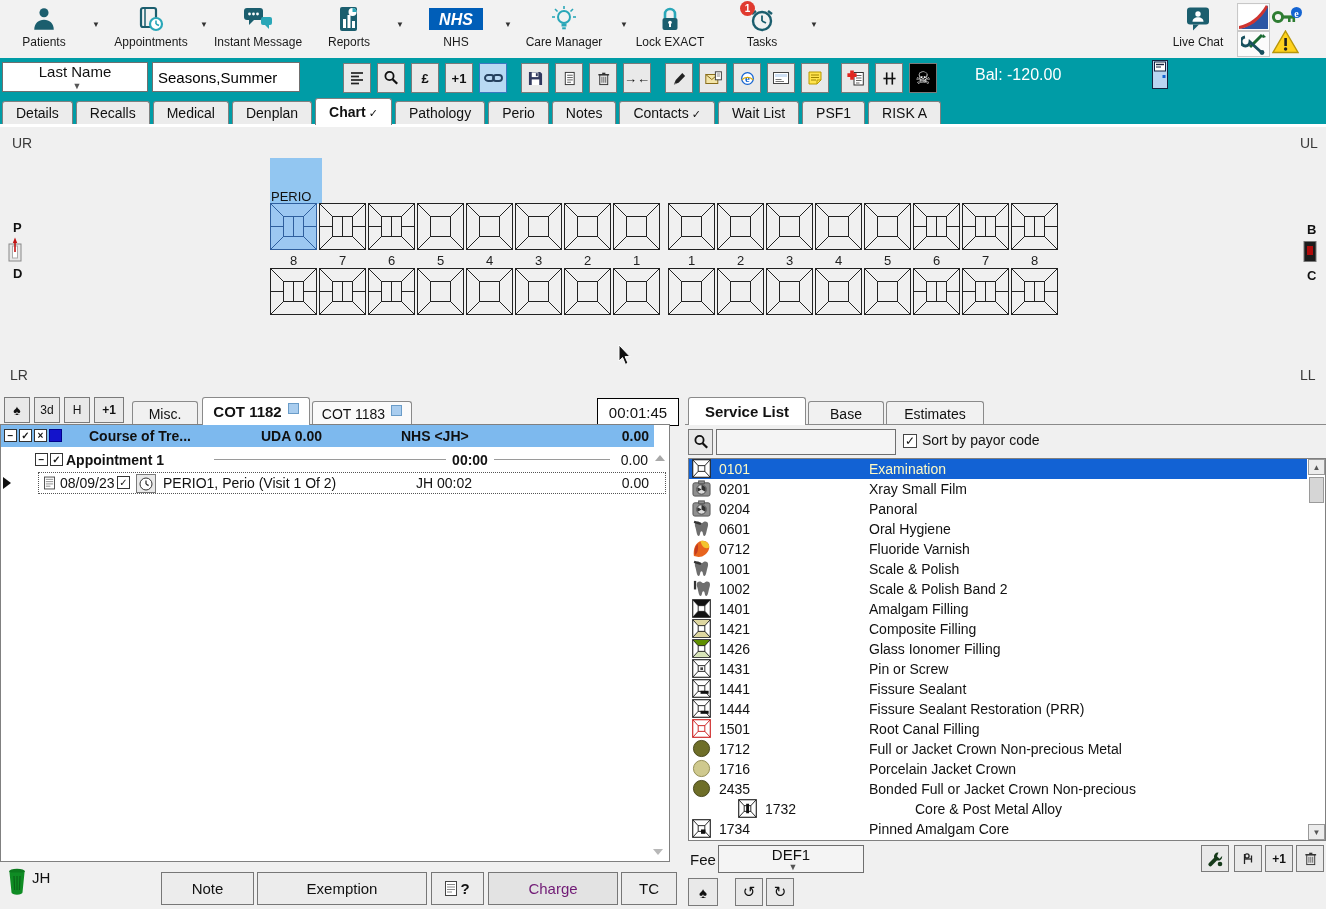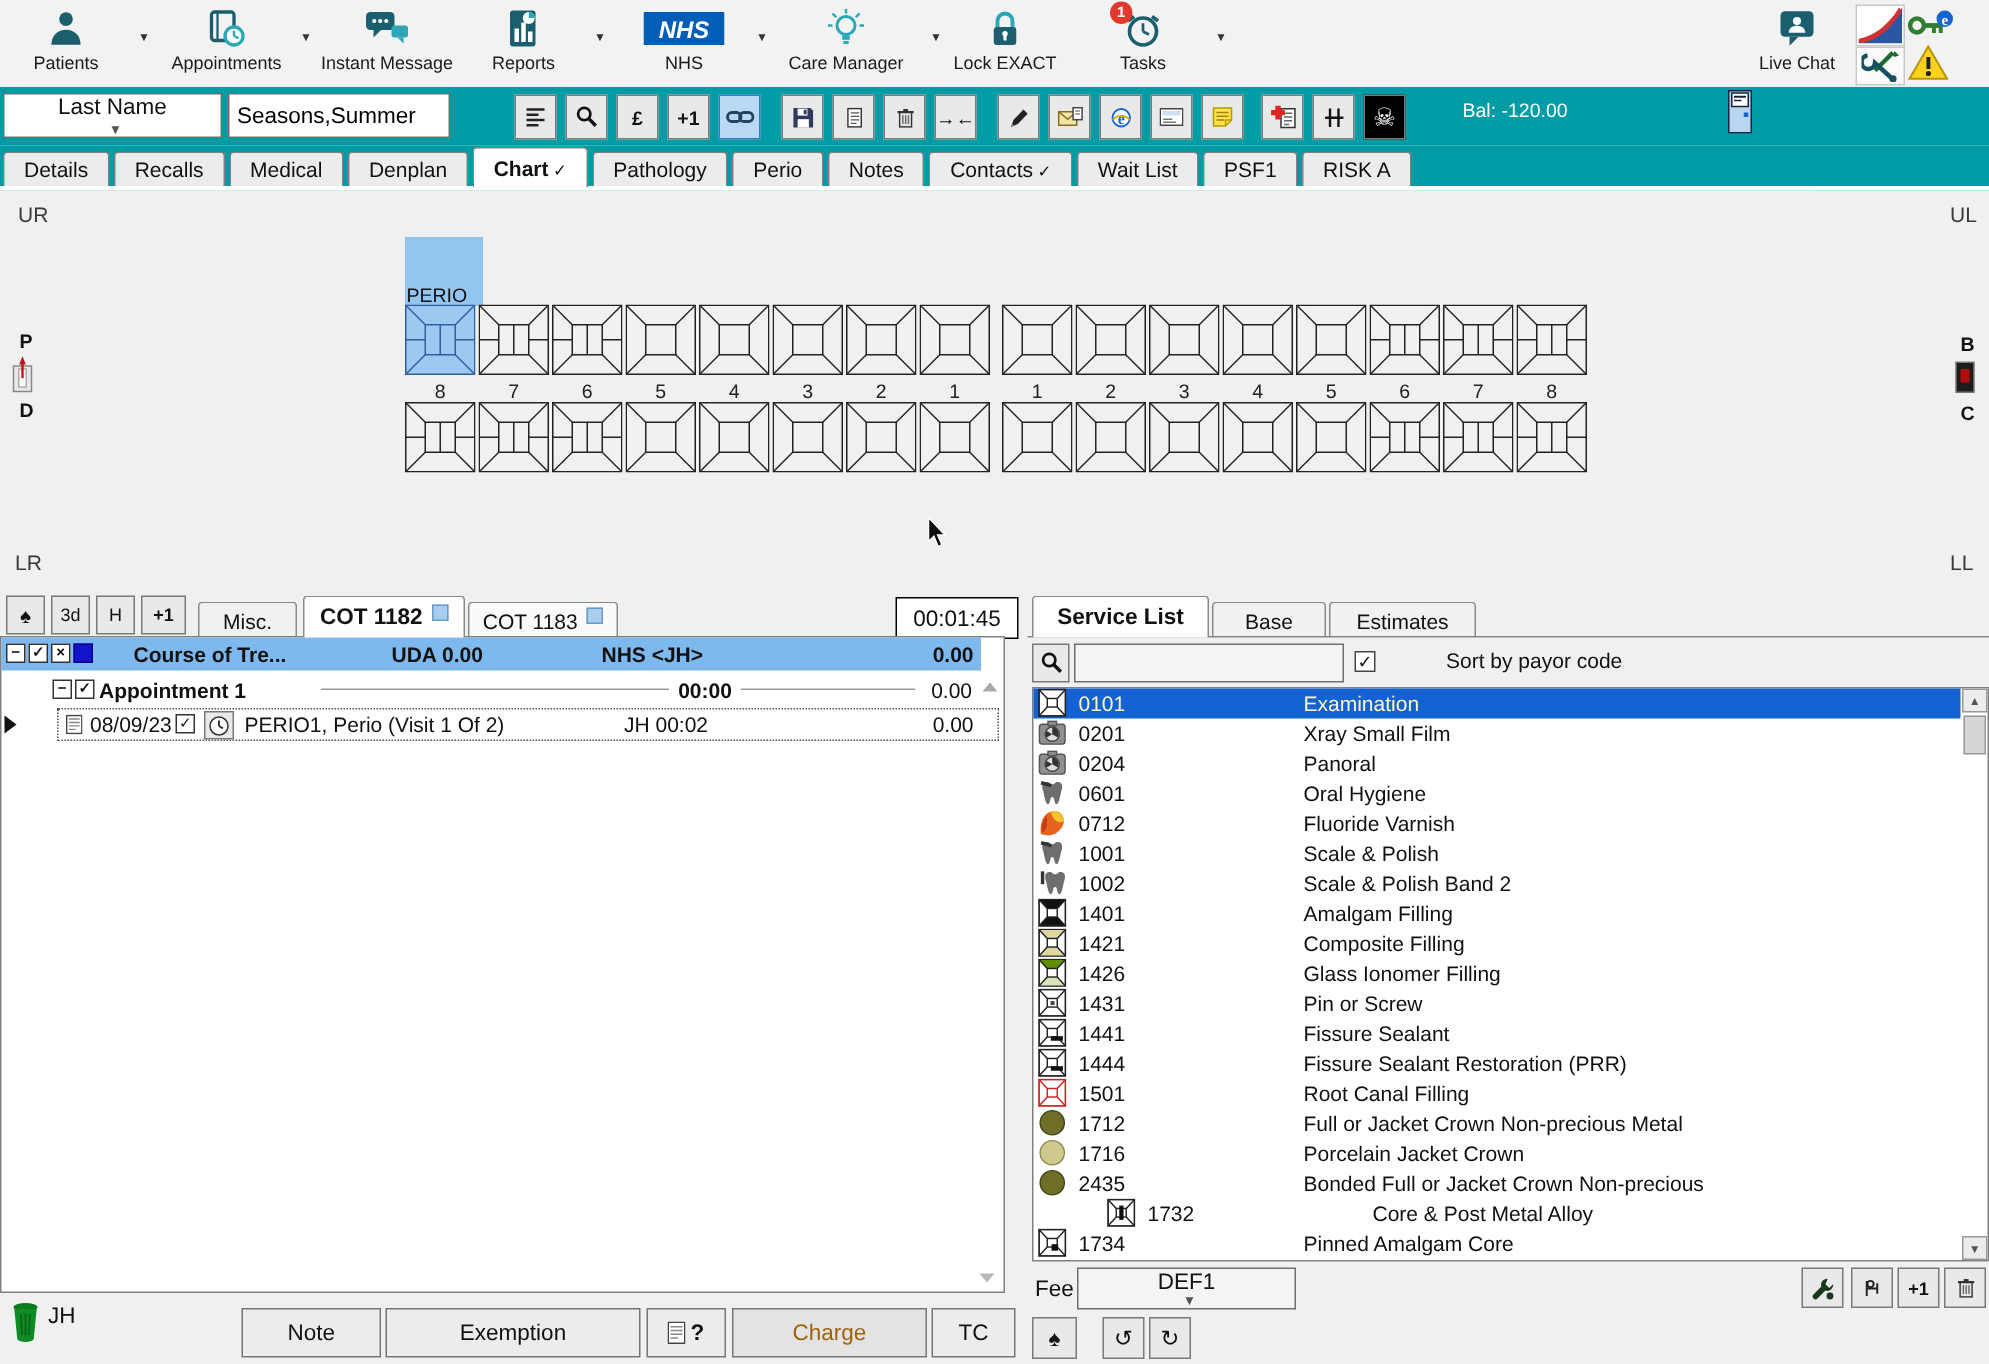--- a/index.html
+++ b/index.html
@@ -18,21 +18,21 @@
   
   #tealbar{position:absolute;left:0;top:58px;width:1326px;height:39px;background:#009CA6;}
   .combo{position:absolute;background:#fff;border:1px solid #6f6f6f;font-size:15px;display:flex;align-items:center;padding:0 6px;box-sizing:border-box;flex-direction:column;}
   .combo .cv{flex:1;overflow:hidden;white-space:nowrap;}
   .combo .car{font-size:9px;color:#555;margin-left:4px;}
   .tinput{position:absolute;background:#fff;border:1px solid #6f6f6f;font-size:15px;padding:0 5px;box-sizing:border-box;font-family:"Liberation Sans",sans-serif;}
   .tbtn{position:absolute;top:63px;width:28px;height:30px;background:#e9e9e9;border:1px solid #7a7a7a;
         display:flex;align-items:center;justify-content:center;font-size:13px;font-weight:bold;box-sizing:border-box;}
   .tbtn.on{background:#b8d9f3;border:1px solid #3a78c0;}
   .tbtn.dark{background:#000;color:#fff;font-size:17px;font-weight:normal;}
-  #bal{position:absolute;left:975px;top:66px;color:#fff;font-size:13px;}
+  #bal{position:absolute;left:975px;top:66px;color:#fff;font-size:16px;}
   
   #tabrow{position:absolute;left:0;top:97px;width:1326px;height:30px;background:#009CA6;}
   #tabstrip{position:absolute;left:2px;top:101px;display:flex;}
   .ptab{height:23px;line-height:23px;padding:0 13px;background:#ececec;border:1px solid #808080;
         border-bottom:none;border-radius:3px 3px 0 0;margin-right:3px;font-size:14px;white-space:nowrap;}
   .ptab.active{background:#fff;font-weight:bold;height:26px;margin-top:-3px;line-height:26px;position:relative;z-index:3;}
   .tcheck{font-size:11px;margin-left:3px;font-weight:normal;}
   #tabline{position:absolute;left:0;top:124px;width:1326px;height:3px;background:#fff;}
   
   #chart{position:absolute;left:0;top:127px;width:1208px;height:263px;background:#f0f0f0;}
@@ -66,21 +66,21 @@
   .svcico{position:absolute;left:3px;top:0px;width:19px;height:19px;}
   .svccode{position:absolute;left:30px;line-height:20px;}
   .svcname{position:absolute;left:180px;line-height:20px;white-space:nowrap;}
   .sbar-btn{position:absolute;left:1308px;width:17px;height:16px;background:#ececec;border:1px solid #999;
             box-sizing:border-box;display:flex;align-items:center;justify-content:center;}
   .chk{position:absolute;width:14px;height:14px;background:#fff;border:1px solid #444;font-size:12px;
        line-height:13px;text-align:center;box-sizing:border-box;}
   
   .bbtn{position:absolute;top:872px;height:33px;background:#ececec;border:1px solid #777;font-size:15px;
         display:flex;align-items:center;justify-content:center;box-sizing:border-box;}
-  .bbtn.disabled{color:#a16207;background:#e3e3e3;}
+  .bbtn.disabled{color:#701a75;background:#e3e3e3;}
   svg{display:block;}
 </style>
 </head>
 <body>
 
 <div id="topbar">
     <div class="tb-item" style="left: 14px; width: 60px;">
       <div class="tb-ico">
         <svg width="26" height="26" viewBox="0 0 24 24">
           <circle cx="12" cy="6.2" r="4.2" fill="#1b5e6e"></circle>
@@ -875,21 +875,21 @@
     <svg width="16" height="16" viewBox="0 0 16 16">
       <circle cx="6.5" cy="6" r="4.1" fill="none" stroke="#111" stroke-width="1.8"></circle>
       <line x1="9.6" y1="9.2" x2="14.2" y2="13.8" stroke="#111" stroke-width="2.3"></line>
     </svg>
   </div>
 <div class="combo" style="left:716px;top:429px;width:180px;height:26px;background:#f4f4f4;gap:35px;">
   <span class="cv">Favourites</span>
   <span class="car">▼</span>
 </div>
 <span class="chk" style="left:903px;top:434px;">✓</span>
-<span class="abs" style="left:964px;top:432px;font-size:14px;">Sort by payor code</span>
+<span class="abs" style="left:922px;top:432px;font-size:14px;">Sort by payor code</span>
 
 <div id="svclist"></div>
 <div id="svcrows">
     <div class="svcrow sel" style="top: 459px;">
       <span class="svcico">
         <svg width="19" height="19" viewBox="0 0 20 20">
           <rect x="0.75" y="0.75" width="18.5" height="18.5" fill="#fff" stroke="#222" stroke-width="1.2"></rect>
           <g fill="none" stroke="#222">
             <line x1="1" y1="1" x2="6.5" y2="7"></line>
             <line x1="19" y1="1" x2="13.5" y2="7"></line>

